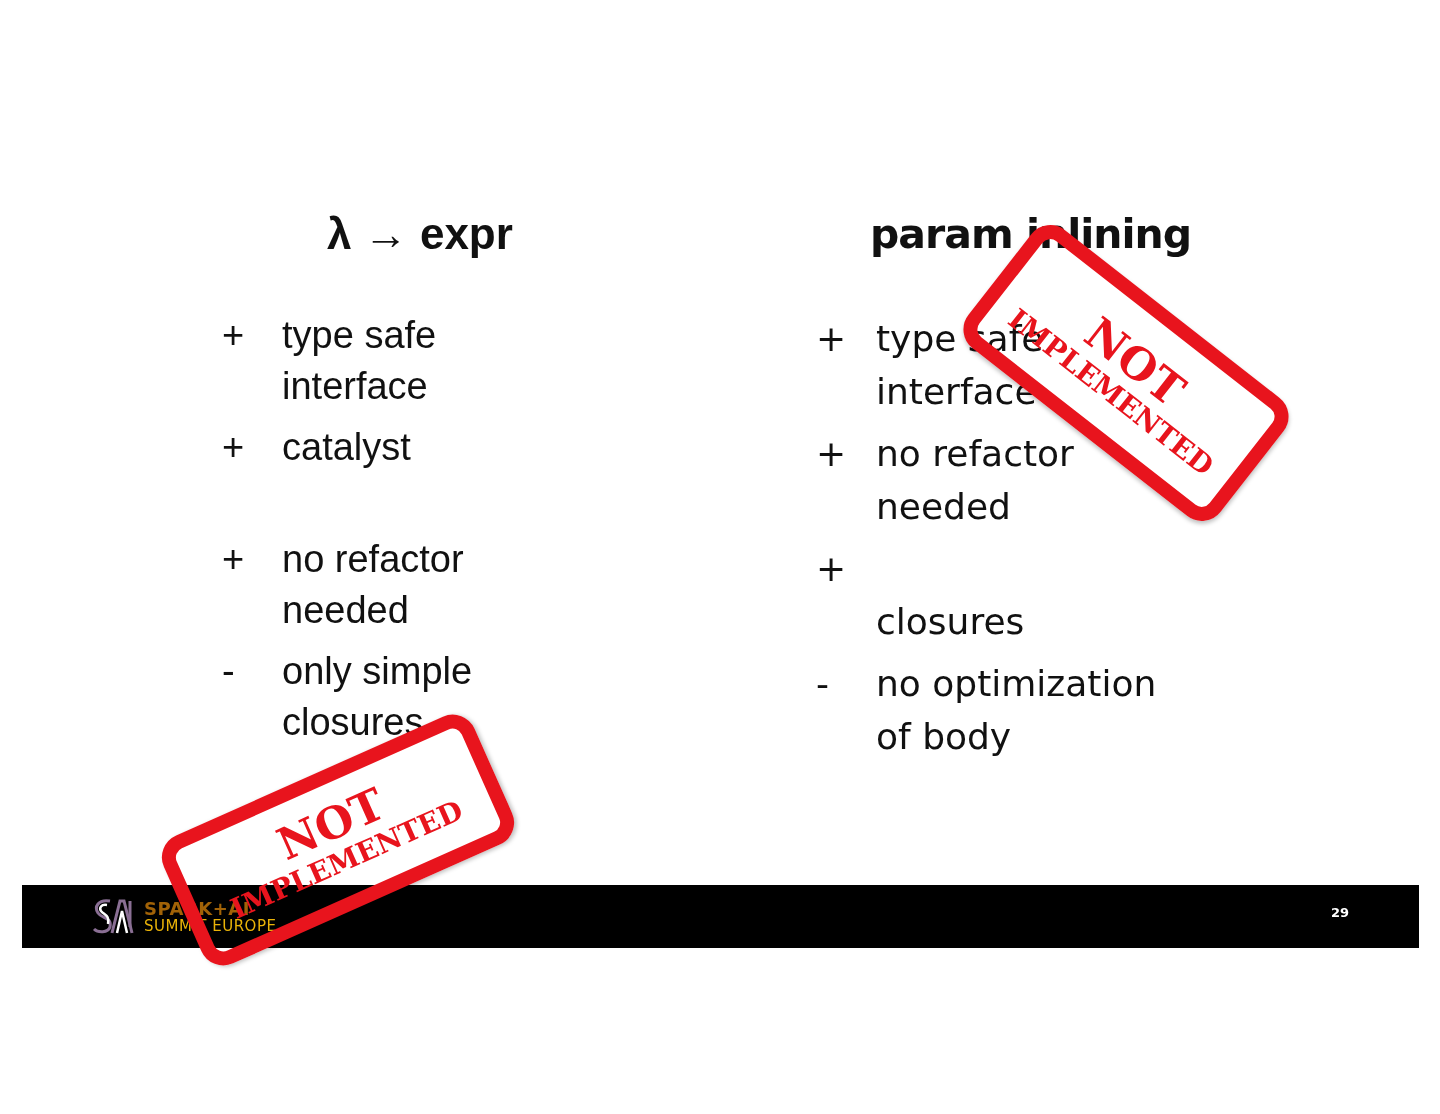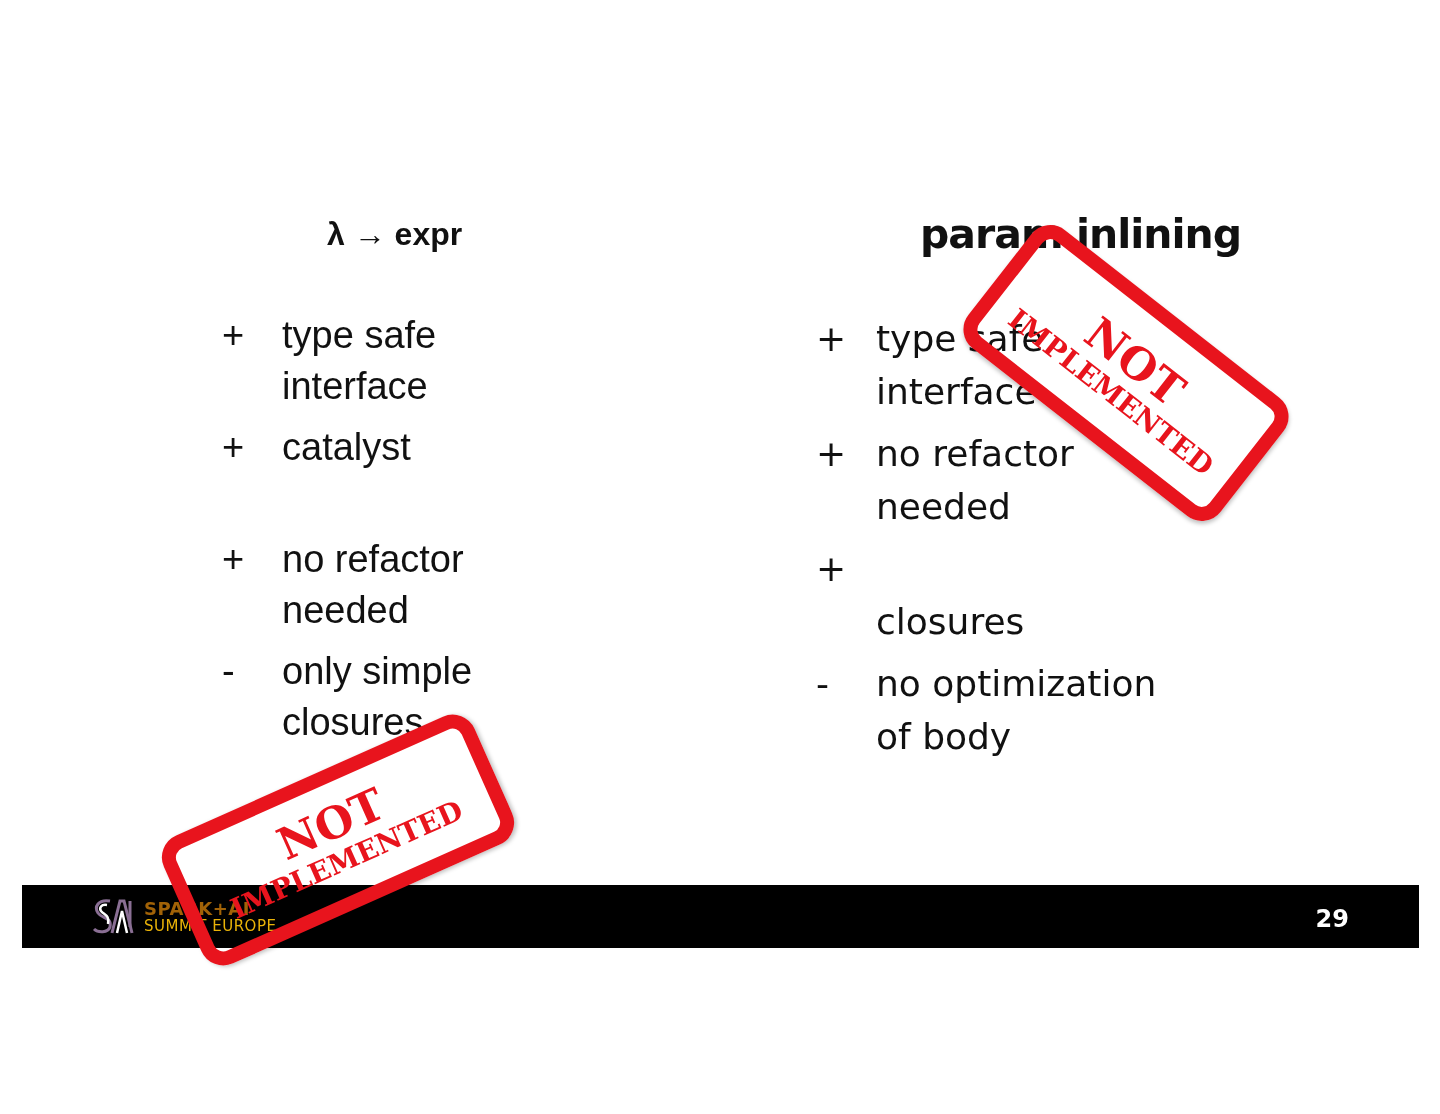--- a/index.html
+++ b/index.html
@@ -3,21 +3,21 @@
   <meta charset="utf-8">
   <style>
     html, body { margin: 0; padding: 0; }
     body {
       width: 1440px; height: 1114px; background: #ffffff;
       position: relative; overflow: hidden;
       font-family: "Liberation Sans", sans-serif; color: #111;
     }
     .slide { position: absolute; left: 0; top: 0; width: 1440px; height: 1114px; }
     .col-title {
-      position: absolute; font-weight: bold; font-size: 32px; line-height: 52px;
+      position: absolute; font-weight: bold; font-size: 44px; line-height: 52px;
       font-family: "Liberation Sans", sans-serif; color: #111; white-space: nowrap;
     }
     .col-title.right { font-family: "DejaVu Sans", sans-serif; font-size: 41px; letter-spacing: -1px; }
     .list { position: absolute; margin: 0; padding: 0; list-style: none; }
     .item { position: relative; padding-left: 60px; font-size: 38px; line-height: 51px; margin-bottom: 10px; }
     .list.right .item { font-family: "DejaVu Sans", sans-serif; font-size: 36px; line-height: 53px; margin-bottom: 9px; }
     .bullet { position: absolute; left: 0; top: 0; width: 30px; text-align: left; }
     .list.right .bullet { left: 0; }
     .circle-bullet {
       display: inline-block; width: 20px; height: 20px; border: 2px solid #111;
@@ -26,21 +26,21 @@
     .em { }
     .footer {
       position: absolute; left: 22px; top: 885px; width: 1397px; height: 63px; background: #000;
     }
     .logo { position: absolute; left: 68px; top: 12px; width: 46px; height: 40px; }
     .brand { position: absolute; left: 122px; top: 14px; font-family: "DejaVu Sans", sans-serif; }
     .brand-1 { color: #a16207; font-weight: bold; font-size: 18px; line-height: 19px; letter-spacing: 0.5px; }
     .brand-2 { color: #eab308; font-size: 15px; line-height: 16px; letter-spacing: 0.5px; }
     .page-num {
       position: absolute; right: 70px; top: 20px; color: #fff; font-weight: bold;
-      font-size: 24px; font-family: "DejaVu Sans", sans-serif;
+      font-size: 13px; font-family: "DejaVu Sans", sans-serif;
     }
     .stamp {
       position: absolute; border: 14px solid #e8141d; border-radius: 24px;
       color: #e8141d; font-family: "DejaVu Serif", serif; font-weight: bold;
       text-align: center; box-sizing: border-box; background: transparent;
       box-shadow: 2px 2px 4px rgba(0,0,0,0.25);
     }
     .stamp .s1 { font-size: 44px; line-height: 46px; display: block; }
     .stamp .s2 { font-size: 28px; line-height: 32px; display: block; letter-spacing: 0px; }
     .stamp-a { left: 966px; top: 298px; width: 320px; height: 150px; transform: rotate(38deg); padding-top: 24px; }
@@ -69,21 +69,21 @@
       <span>no refactor</span><br>
       <span>needed</span>
     </li>
     <li class="item">
       <span class="bullet">-</span>
       <span>only </span><span class="em">simple</span><br>
       <span>closures</span>
     </li>
   </ul>
 
-  <div class="col-title right" style="left:920px; top:208px;">param inlining</div>
+  <div class="col-title right" style="left:870px; top:208px;">param inlining</div>
 
   <ul class="list right" style="left:816px; top:312px; width:420px;">
     <li class="item">
       <span class="bullet">+</span>
       <span>type safe</span><br>
       <span>interface</span>
     </li>
     <li class="item">
       <span class="bullet">+</span>
       <span>no refactor</span><br>

